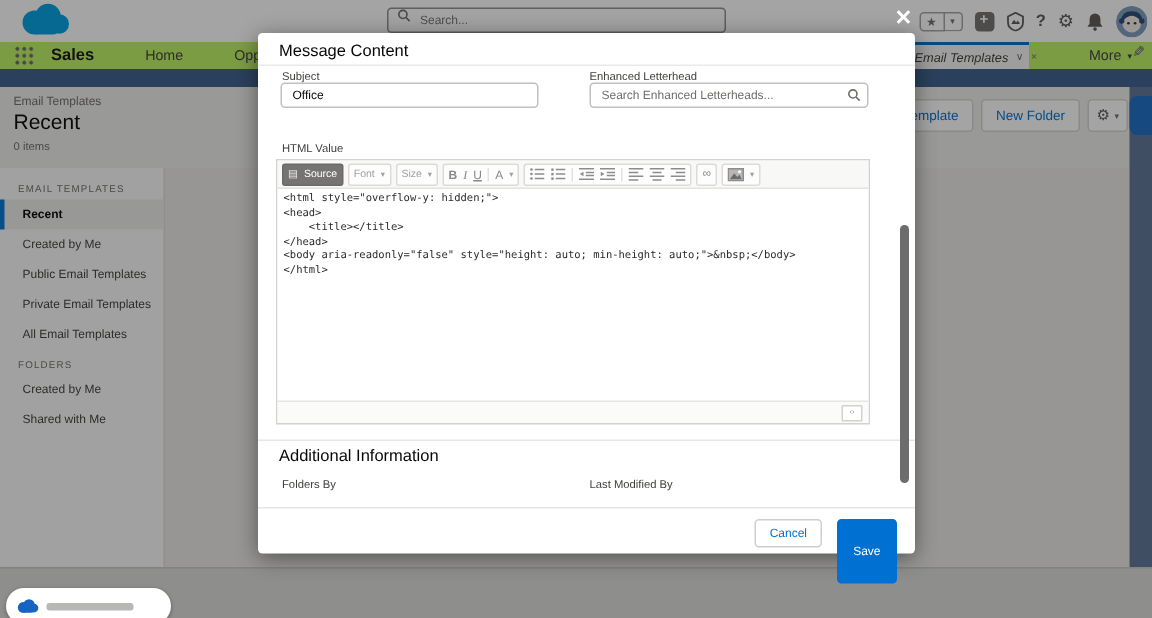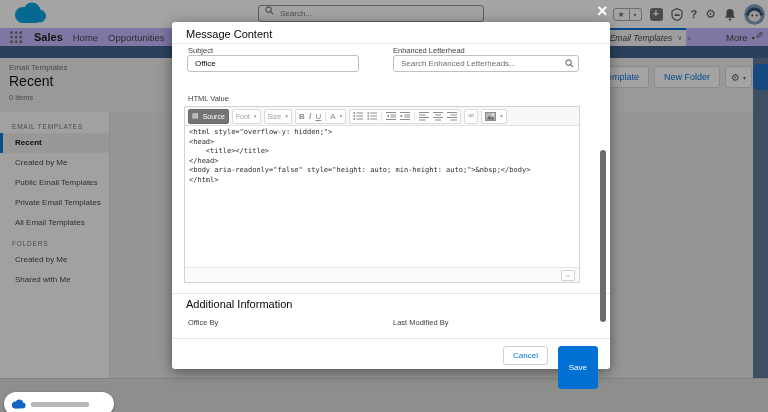--- a/index.html
+++ b/index.html
@@ -17,26 +17,26 @@
   .fav-split{display:flex;align-items:stretch;height:13px;}
   .fav-star,.fav-dd{border:1px solid #a7a5a3;display:flex;align-items:center;justify-content:center;background:#fff;color:#6e6c6a;}
   .fav-star{width:15px;border-radius:3px 0 0 3px;font-size:8px;}
   .fav-dd{width:11px;border-left:none;border-radius:0 3px 3px 0;font-size:6px;}
   .plus-box{width:13px;height:13px;background:#737270;border-radius:3px;color:#fff;font-size:10px;line-height:12px;
             text-align:center;font-weight:bold;}
   .help-q{font-size:11px;font-weight:bold;color:#5c5a58;}
   .gear-glyph{font-size:12px;color:#5c5a58;font-family:"DejaVu Sans",sans-serif;}
   .avatar{width:21px;height:21px;border-radius:50%;overflow:hidden;}
 
-  .navbar{position:absolute;left:0;top:28px;width:768px;height:18px;background:#c4b5fd;display:flex;align-items:center;}
+  .navbar{position:absolute;left:0;top:28px;width:768px;height:18px;background:#bef264;display:flex;align-items:center;}
   .waffle{width:13px;height:13px;margin-left:10px;
           background-image:radial-gradient(circle at 1.6px 1.6px,#6b6968 1.2px,transparent 1.5px);
           background-size:4.6px 4.6px;}
   .appname{font-size:11px;font-weight:bold;color:#151413;margin-left:11px;}
-  .navitem{font-size:9.5px;color:#3e3e3c;margin-left:10px;}
+  .navitem{font-size:9.5px;color:#3e3e3c;margin-left:34px;}
   .navtab{position:absolute;left:600px;top:0;height:18px;width:86px;background:#f7f6f5;border-top:2px solid #0070d2;
           display:flex;align-items:center;gap:5px;padding-left:4px;box-sizing:border-box;}
   .navtab-label{font-size:8.5px;font-style:italic;color:#3e3e3c;white-space:nowrap;}
   .tab-chev,.tab-x{font-size:7px;color:#706e6b;}
   .more-item{position:absolute;left:702px;top:0;height:18px;display:flex;align-items:center;gap:4px;}
   .more-label{font-size:9.5px;color:#3e3e3c;padding-left:24px;}
   .more-dd{font-size:6px;color:#3e3e3c;}
   .nav-pencil{position:absolute;left:755px;top:2px;font-size:10px;color:#5c5a58;transform:scaleX(-1);
               font-family:"DejaVu Sans",sans-serif;}
 
@@ -362,21 +362,21 @@
 <span>&lt;/head&gt;</span>
 <span>&lt;body aria-readonly="false" style="height: auto; min-height: auto;"&gt;&amp;nbsp;&lt;/body&gt;</span>
 <span>&lt;/html&gt;</span></div>
       <div class="ed-footer">
         <div class="ed-resize">‹›</div>
       </div>
     </div>
 
     <div class="m-sect-rule"></div>
     <div class="m-sect-title">Additional Information</div>
-    <div class="f-label" style="left:16px;top:296px;">Office By</div>
+    <div class="f-label" style="left:16px;top:296px;">Folders By</div>
     <div class="f-label" style="left:221px;top:296px;">Last Modified By</div>
 
     <div class="m-foot-rule"></div>
     <div class="btn-cancel">Cancel</div>
     <div class="btn-save">Save</div>
 
     <div class="m-scroll"></div>
   </div>
 
   <div class="modal-x">×</div>

